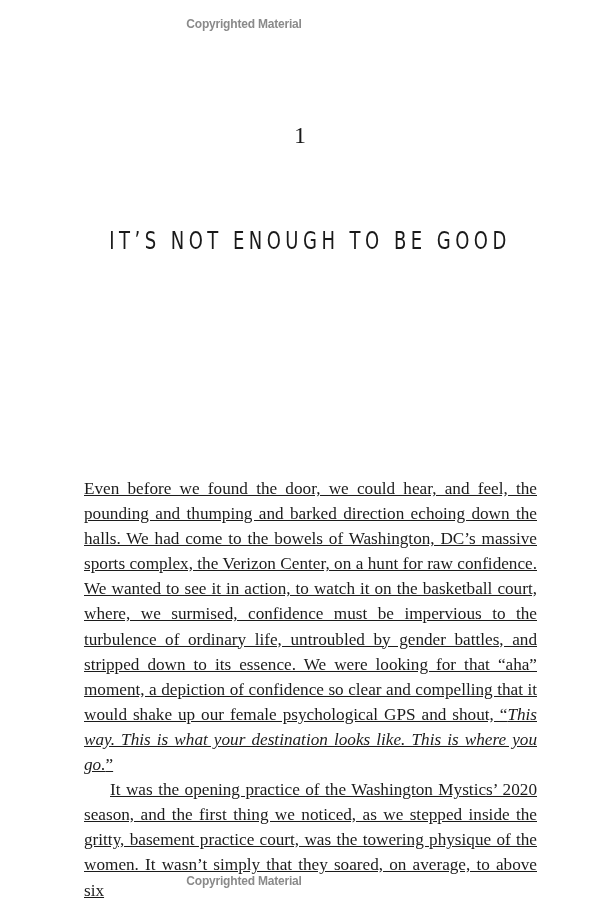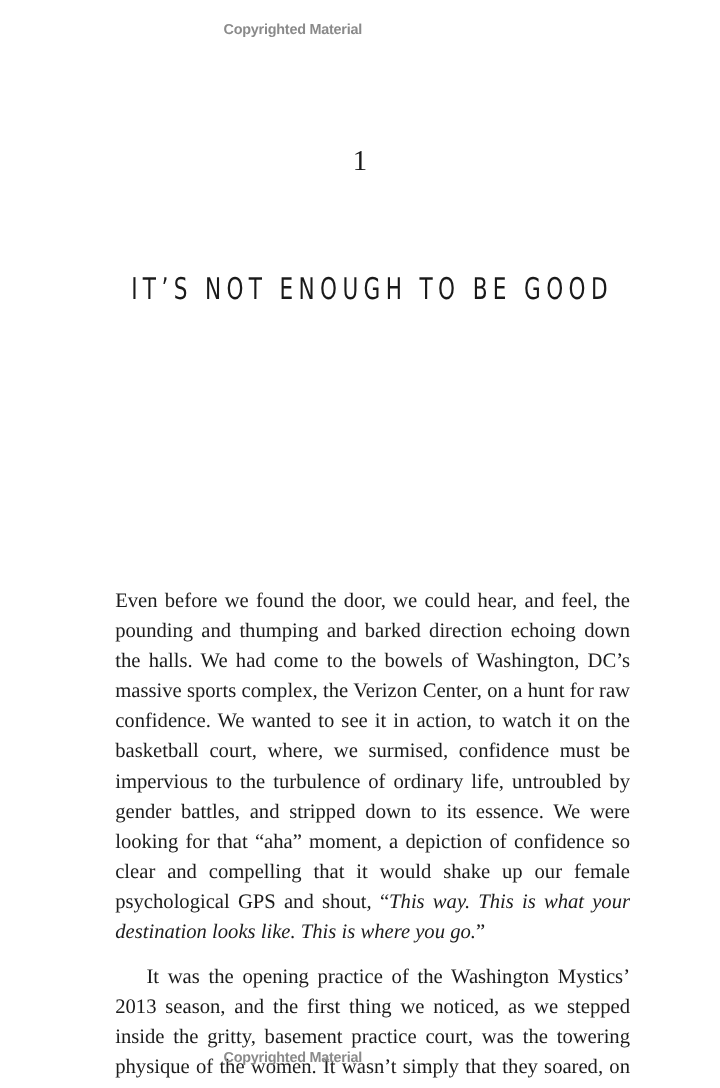--- a/index.html
+++ b/index.html
@@ -19,35 +19,35 @@
       position: absolute; top: 226px; left: 0; width: 620px; text-align: center;
       font-family: "DejaVu Sans", sans-serif; font-size: 25px; color: #1a1a1a;
       letter-spacing: 6.2px; transform: scaleX(0.72); transform-origin: 310px 0;
       font-weight: 500;
     }
     .body-text {
       position: absolute; top: 476px; left: 84px; width: 453px;
       font-family: "Liberation Serif", serif; font-size: 17.2px; line-height: 25.1px;
       color: #1c1c1c; text-align: justify;
     }
-    .body-text p { margin: 12px; }
+    .body-text p { margin: 0; text-decoration: underline; }
     .body-text p.indent { text-indent: 26px; }
     .body-text em { font-style: italic; }
   </style>
 </head>
 <body>
 
 <div class="watermark wm-top">Copyrighted Material</div>
 
 <div class="chapter-num">1</div>
 
 <div class="chapter-title">IT’S NOT ENOUGH TO BE GOOD</div>
 
 <div class="body-text">
   <p>
     <span>Even before we found the door, we could hear, and feel, the pound­ing and thumping and barked direction echoing down the halls. We had come to the bowels of Washington, DC’s massive sports com­plex, the Verizon Center, on a hunt for raw confidence. We wanted to see it in action, to watch it on the basketball court, where, we sur­mised, confidence must be impervious to the turbulence of ordinary life, untroubled by gender battles, and stripped down to its essence. We were looking for that “aha” moment, a depiction of confidence so clear and compelling that it would shake up our female psycho­logical GPS and shout, “</span><em>This way. This is what your destination looks like. This is where you go.</em><span>”</span>
   </p>
   <p class="indent">
-    <span>It was the opening practice of the Washington Mystics’ 2013 season, and the first thing we noticed, as we stepped inside the gritty, basement practice court, was the towering physique of the women. It wasn’t simply that they soared, on average, to above six</span>
+    <span>It was the opening practice of the Washington Mystics’ 2020 season, and the first thing we noticed, as we stepped inside the gritty, basement practice court, was the towering physique of the women. It wasn’t simply that they soared, on average, to above six</span>
   </p>
 </div>
 
 <div class="watermark wm-bottom">Copyrighted Material</div>
 
 </body></html>

